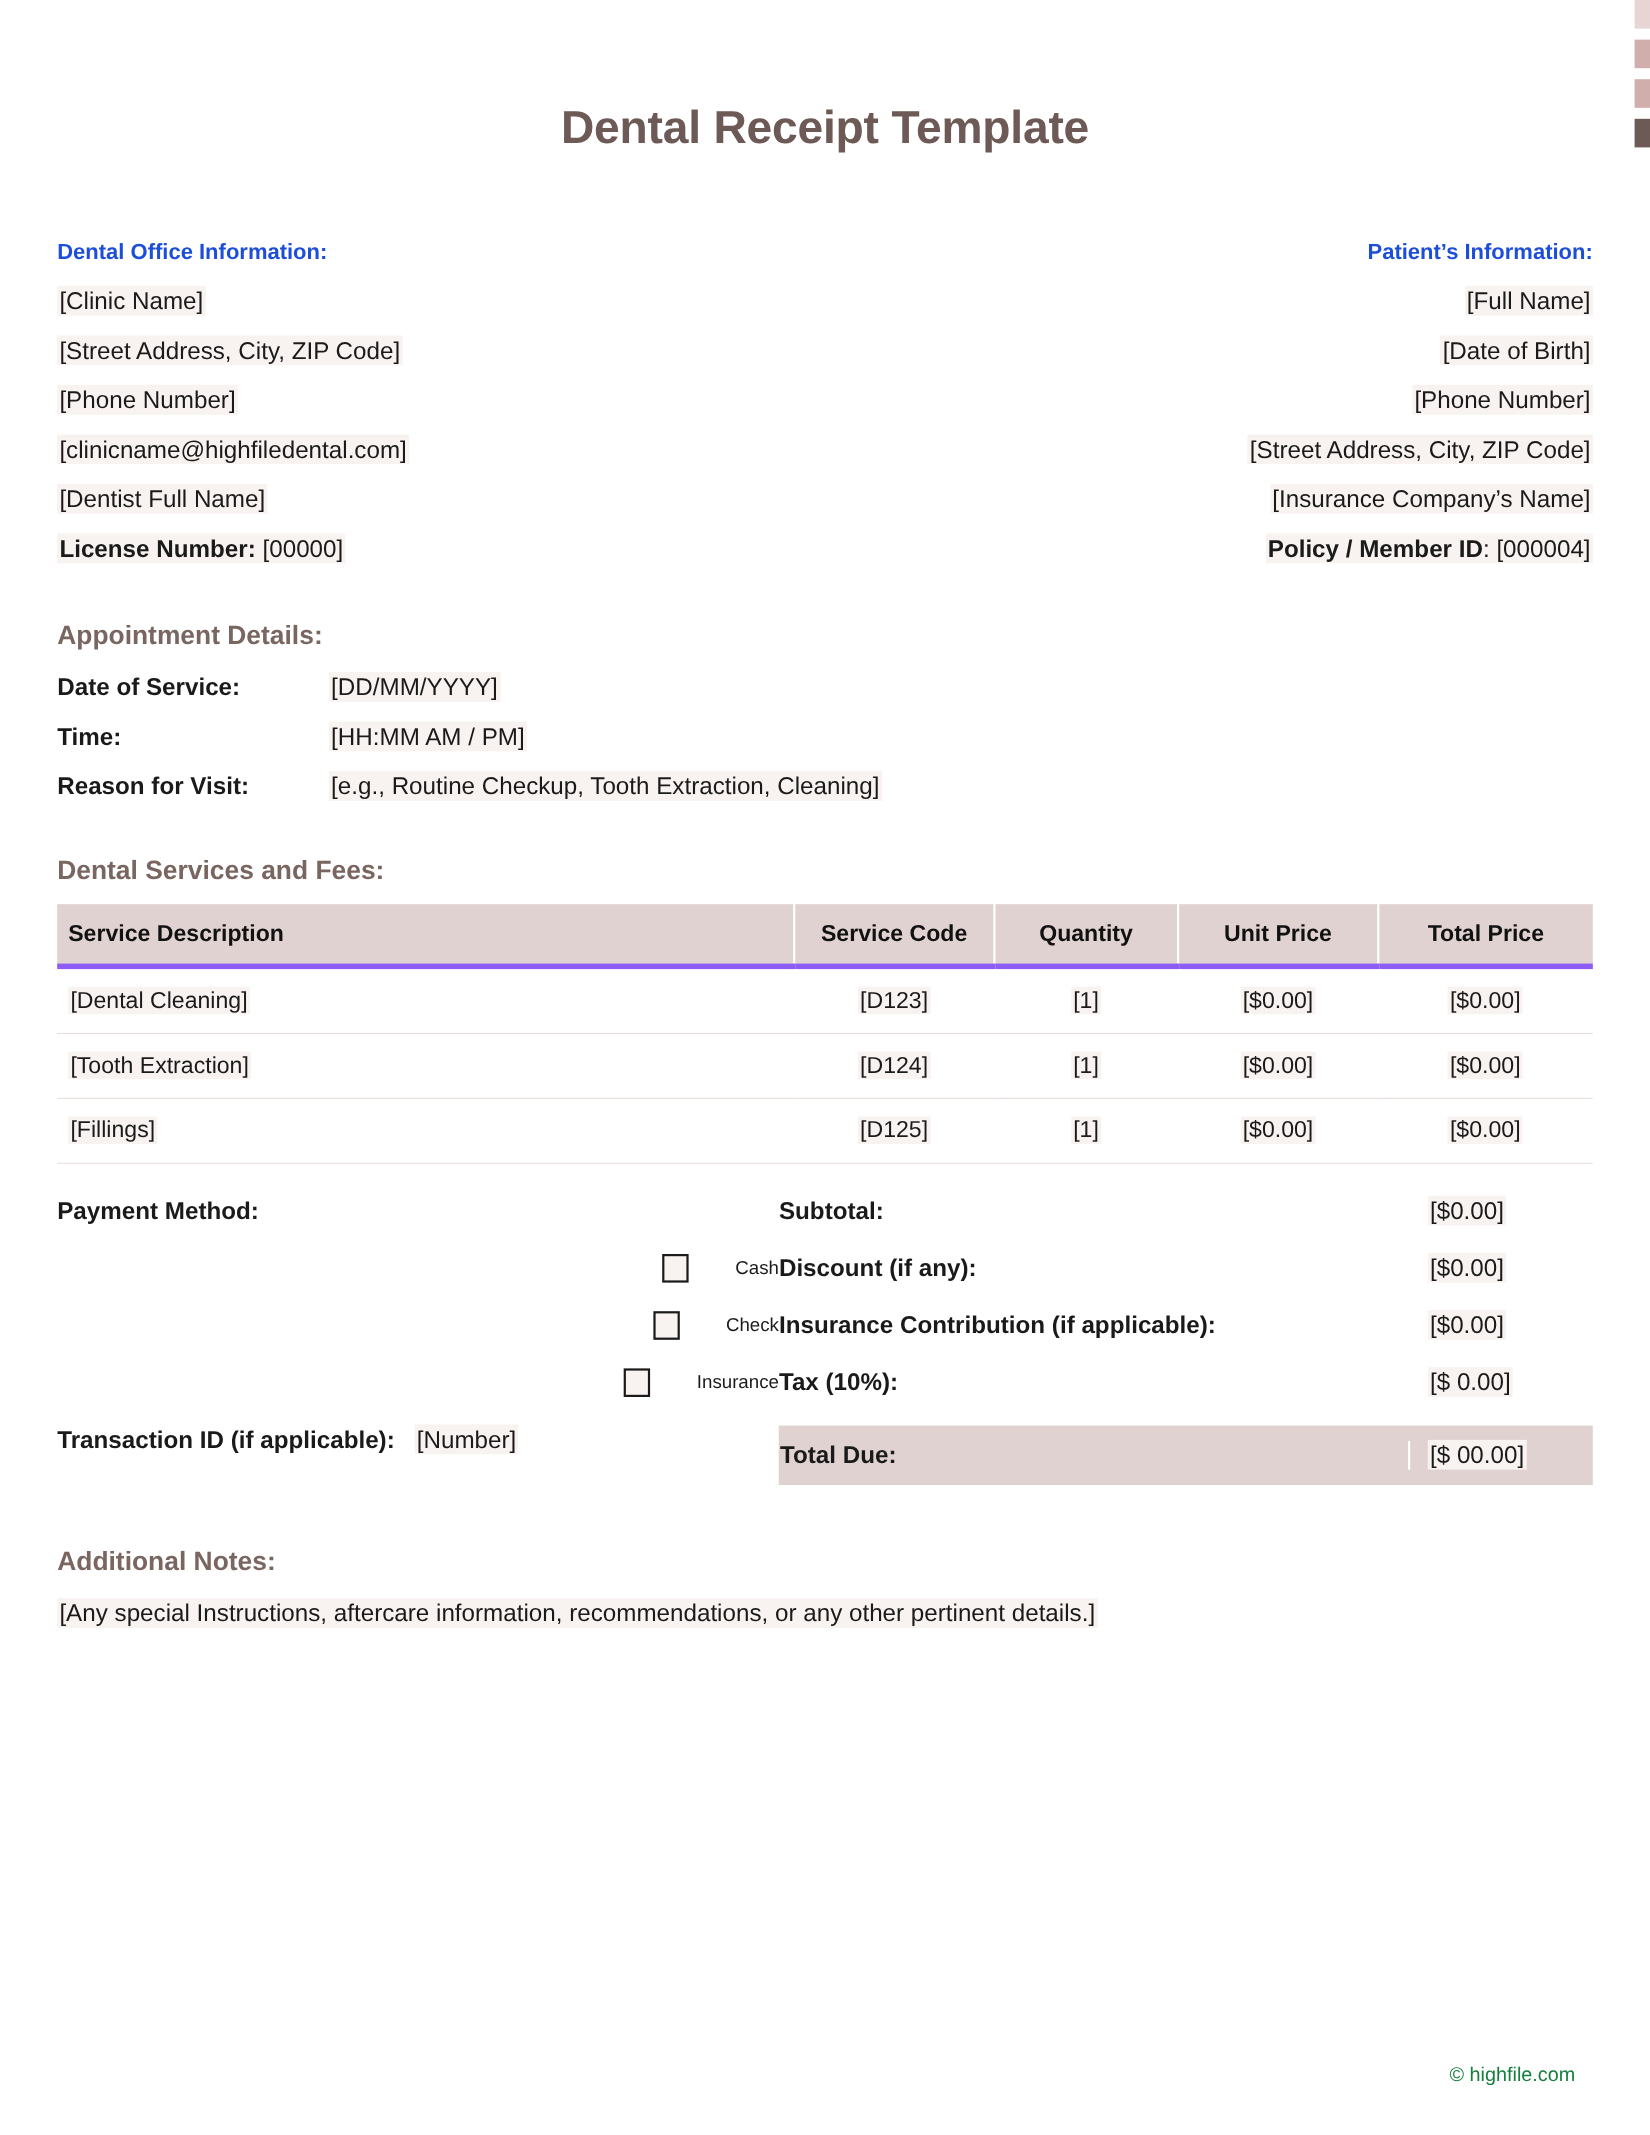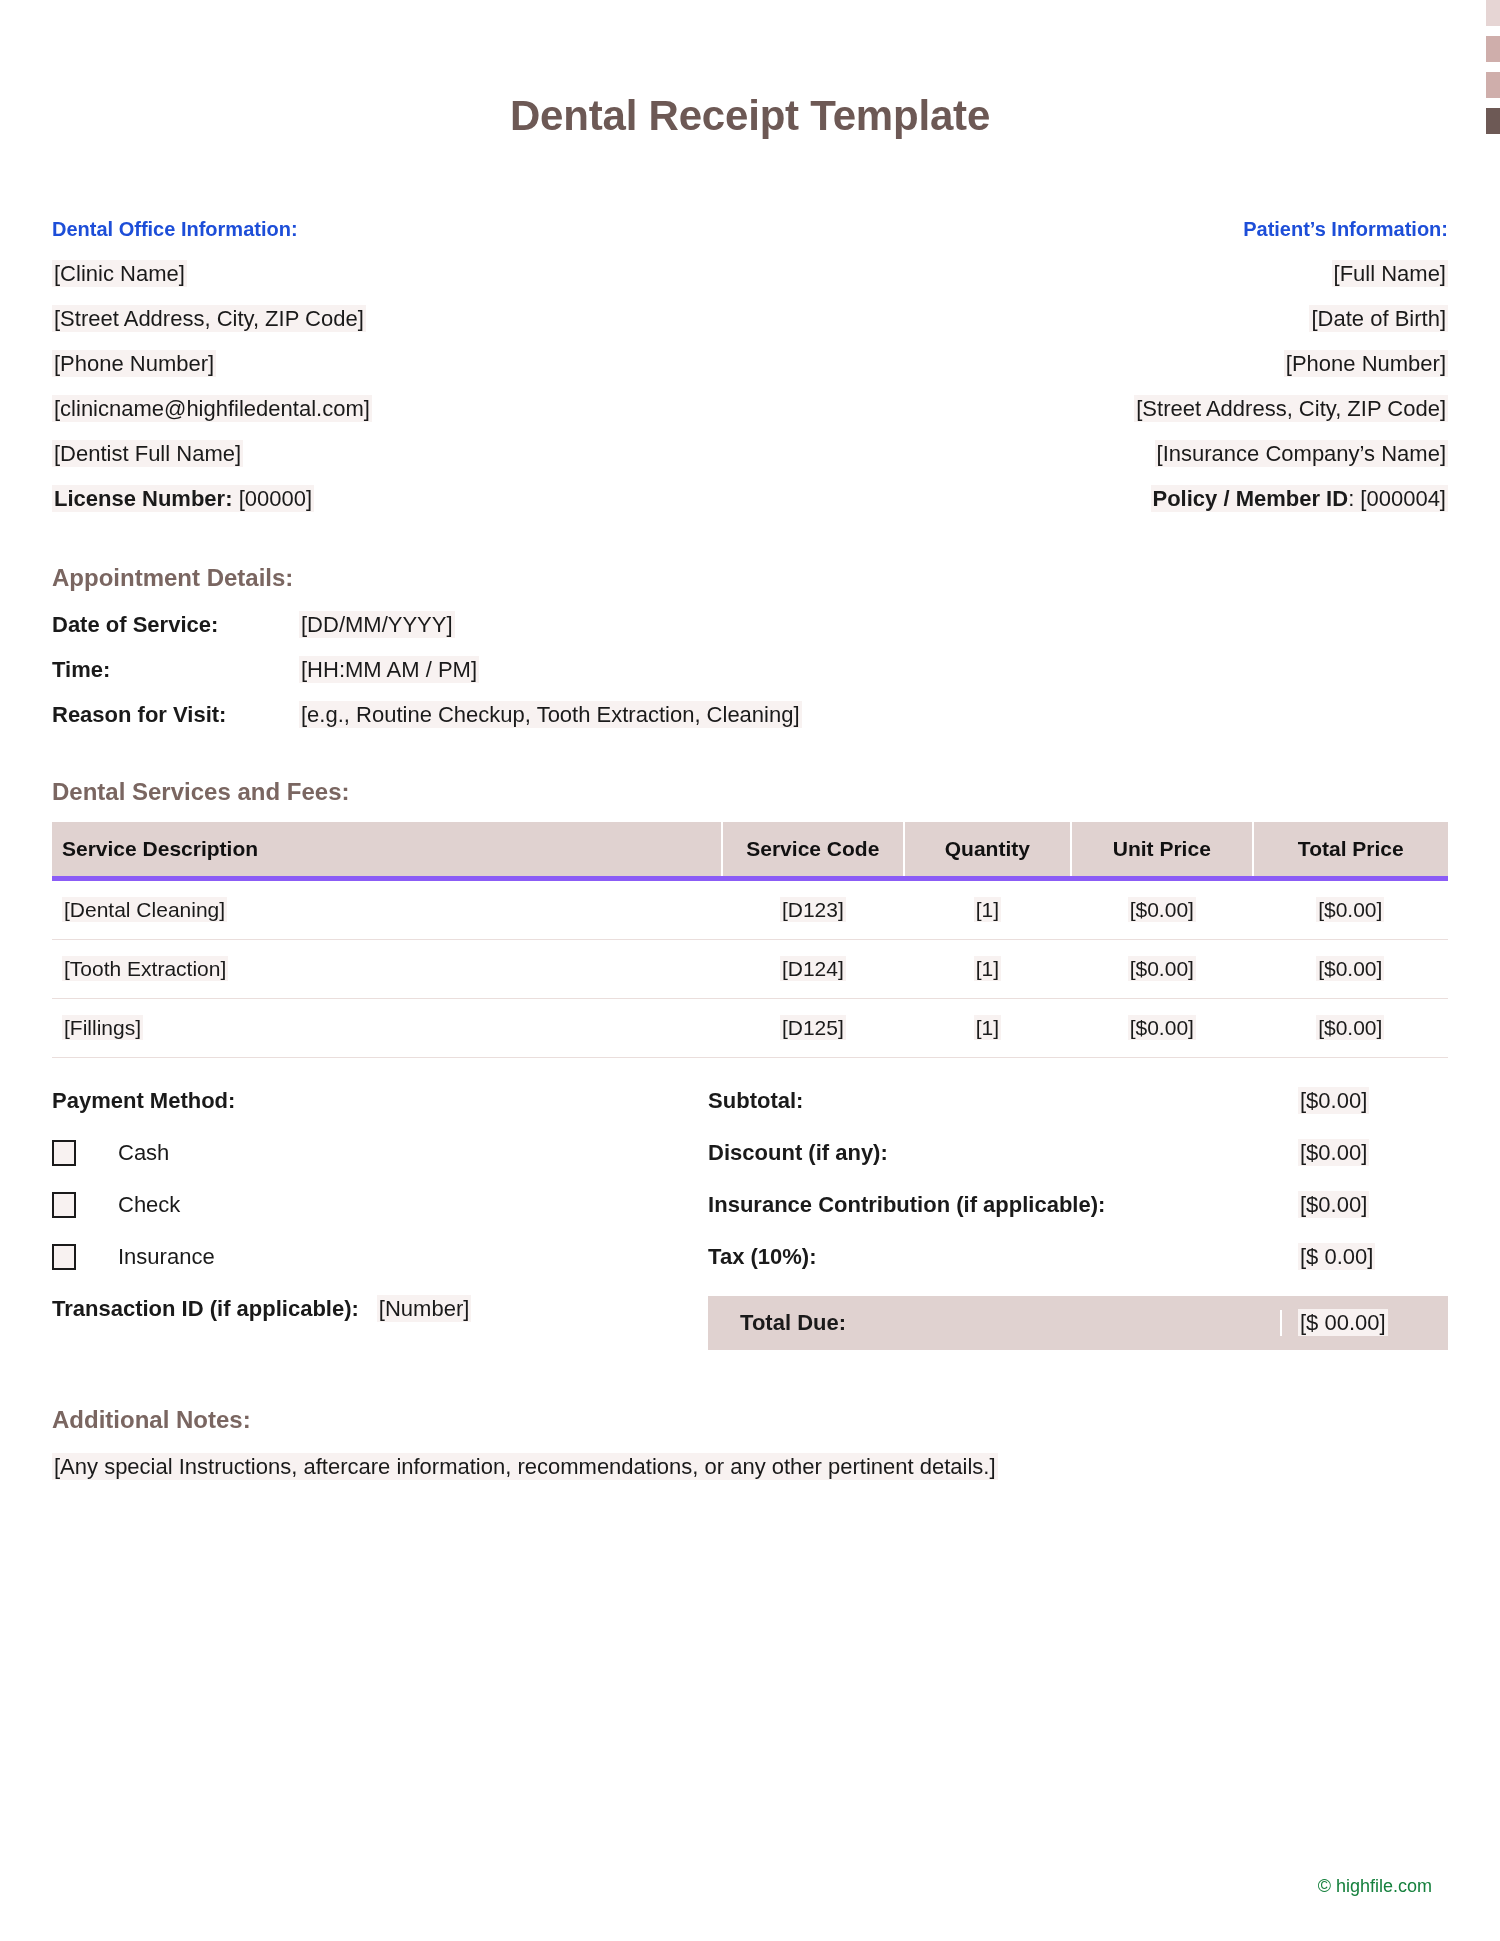--- a/index.html
+++ b/index.html
@@ -152,21 +152,22 @@
 
   .pay-title {
     font-size: 22px;
     font-weight: bold;
     margin-bottom: 26px;
   }
   .pay-opt {
     display: flex;
     align-items: center;
     margin-bottom: 26px;
-    font-size: 22px;
+    font-size: 17px;
+    justify-content: flex-end;
   }
   .checkbox {
     width: 20px;
     height: 22px;
     border: 2px solid #1a1a1a;
     background: #f8f2f1;
     display: inline-block;
     flex: 0 0 20px;
   }
   .pay-opt-label {
@@ -193,21 +194,21 @@
     flex: 0 0 150px;
     text-align: left;
     padding-left: 16px;
   }
   .tot-row.final {
     background: #e0d2d0;
     margin-bottom: 0;
     padding: 14px 0;
     position: relative;
   }
-  .tot-row.final .tot-label { padding-left: 32px; }
+  .tot-row.final .tot-label { padding-left: 1px; }
   .tot-row.final .tot-val {
     border-left: 2px solid #ffffff;
   }
 
   
   .notes-head {
     font-size: 24px;
     font-weight: bold;
     color: #7a6661;
     margin: 56px 0 22px 0;

